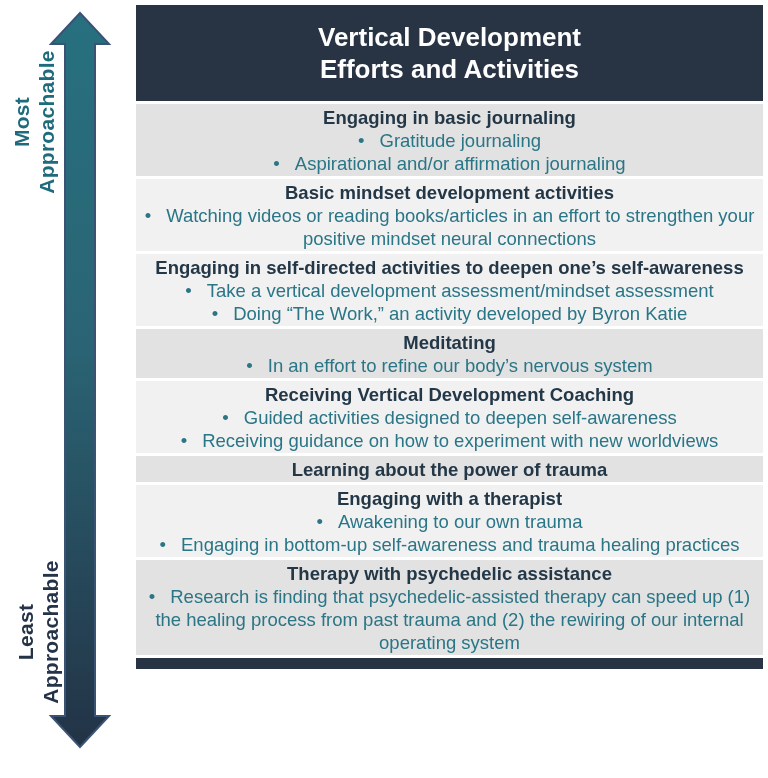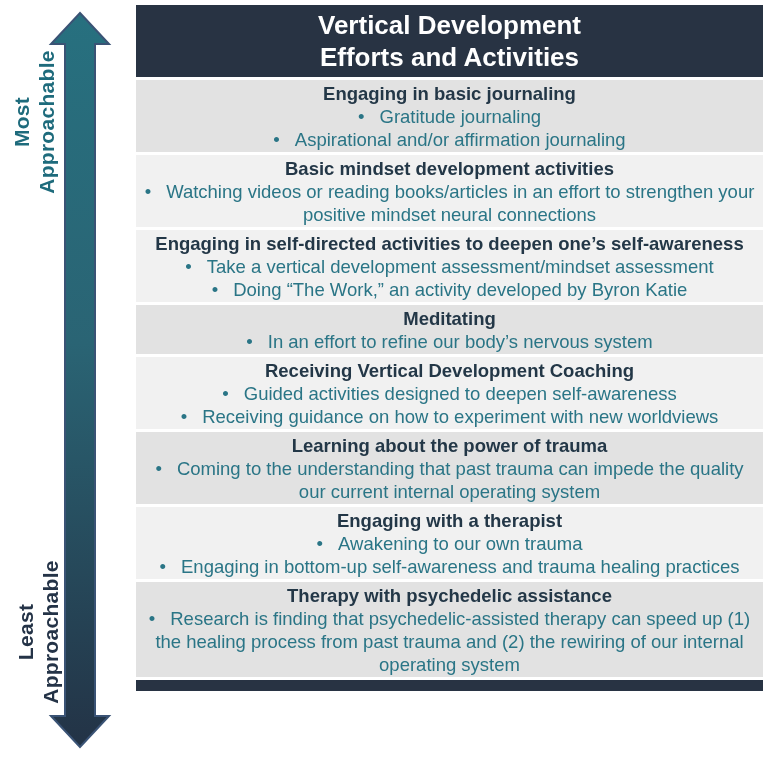--- a/index.html
+++ b/index.html
@@ -41,21 +41,21 @@
     gap: 3px;
   }
   .vd-header {
     background: #283343;
     color: #ffffff;
     font-weight: bold;
     font-size: 26px;
     line-height: 32px;
     text-align: center;
     white-space: pre-line;
-    padding: 4px 4px;
+    padding: 16px 4px;
   }
   .row {
     padding: 1.5px 8px;
     text-align: center;
     font-size: 18.5px;
     line-height: 23px;
   }
   .row.a { background: #e2e2e2; }
   .row.b { background: #f1f1f1; }
   .row-title {
@@ -123,21 +123,20 @@
     </div>
 
     <div class="row b">
       <div class="row-title">Receiving Vertical Development Coaching</div>
       <div class="bullet-line"><span class="bullet">•</span><span>Guided activities designed to deepen self-awareness</span></div>
       <div class="bullet-line"><span class="bullet">•</span><span>Receiving guidance on how to experiment with new worldviews</span></div>
     </div>
 
     <div class="row a">
       <div class="row-title">Learning about the power of trauma</div>
-      <div class="bullet-line"><span class="bullet">•</span><span>Coming to the understanding that past trauma can impede the quality our current internal operating system</span></div>
     </div>
 
     <div class="row b">
       <div class="row-title">Engaging with a therapist</div>
       <div class="bullet-line"><span class="bullet">•</span><span>Awakening to our own trauma</span></div>
       <div class="bullet-line"><span class="bullet">•</span><span>Engaging in bottom-up self-awareness and trauma healing practices</span></div>
     </div>
 
     <div class="row a">
       <div class="row-title">Therapy with psychedelic assistance</div>

